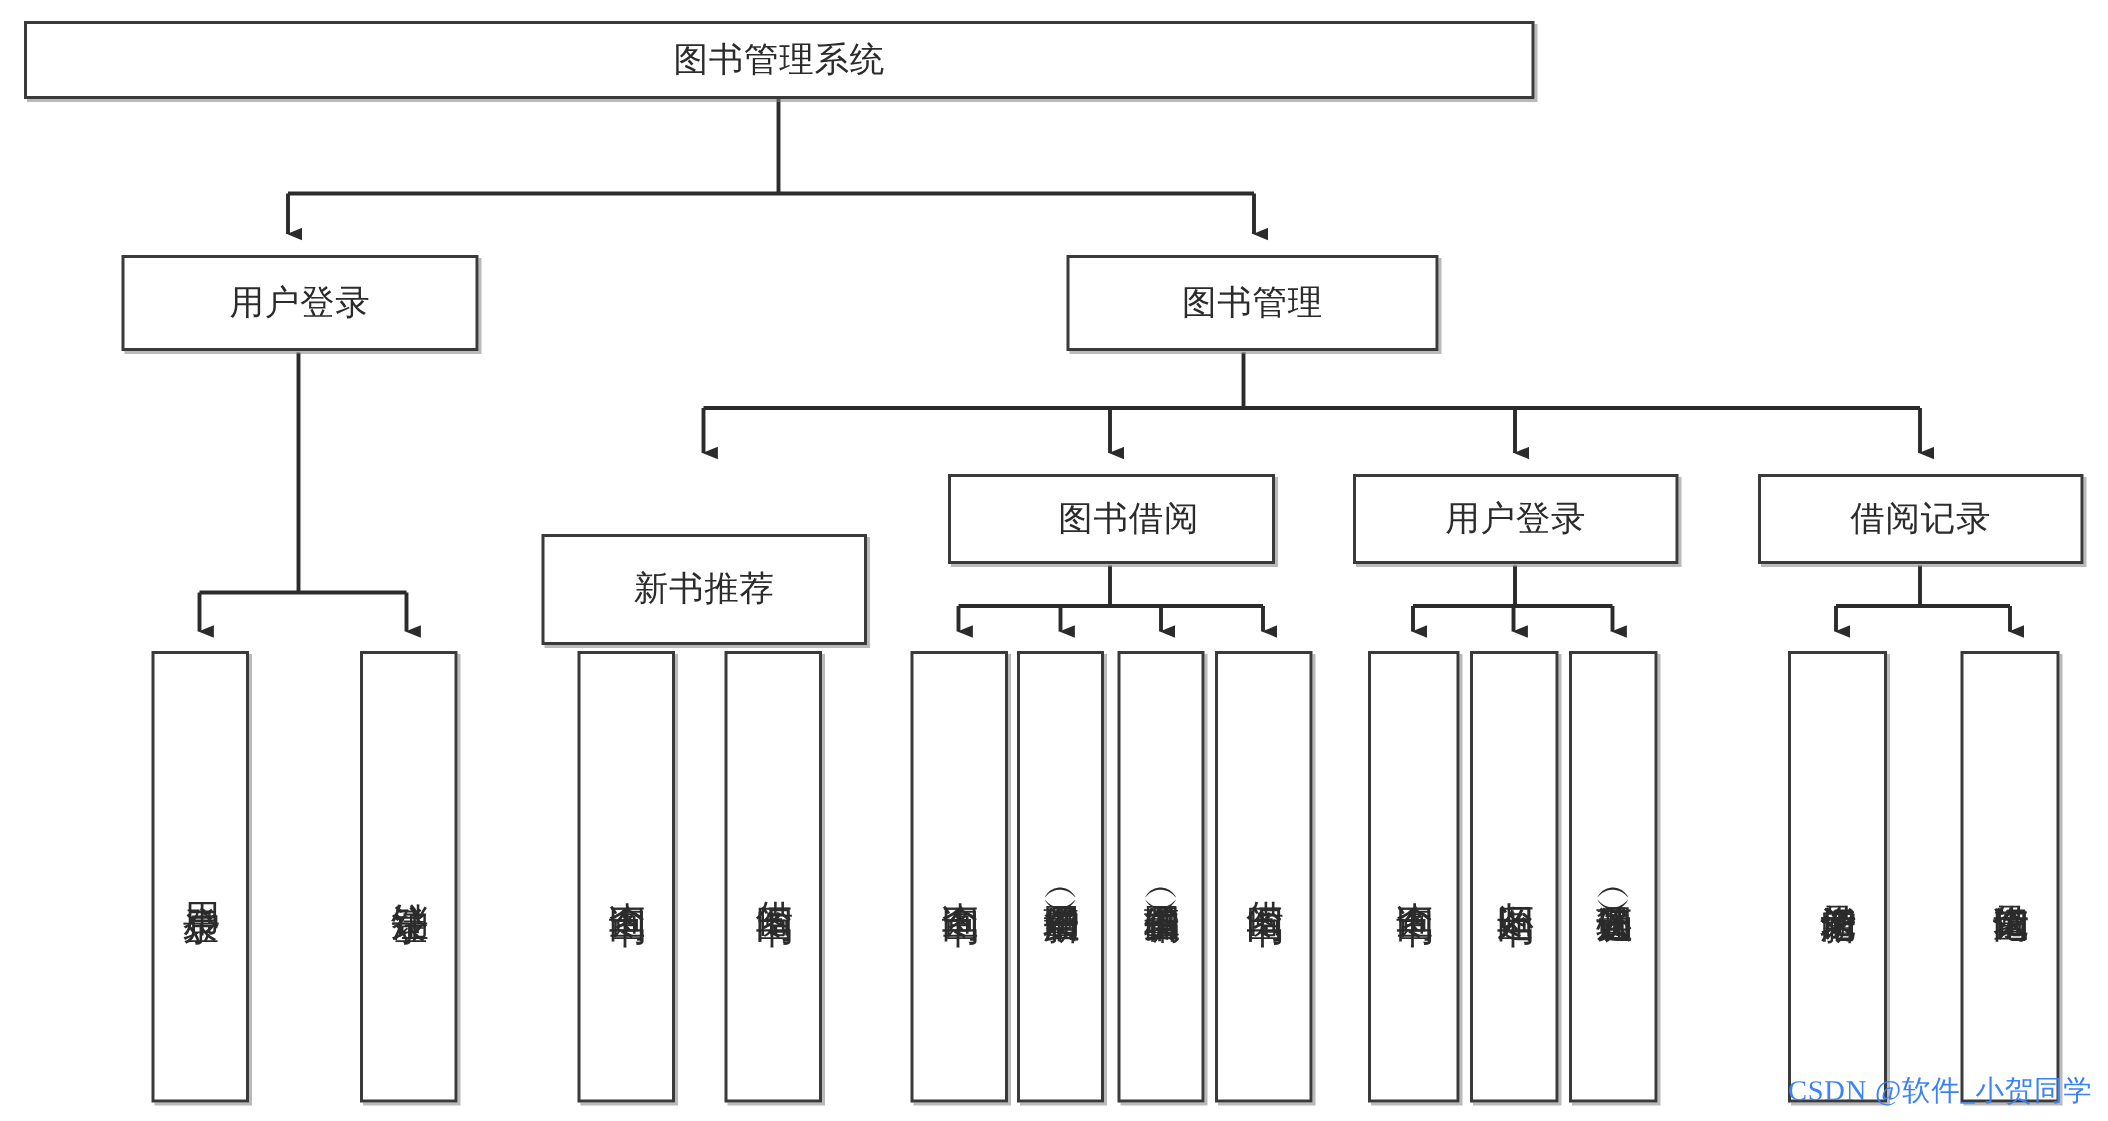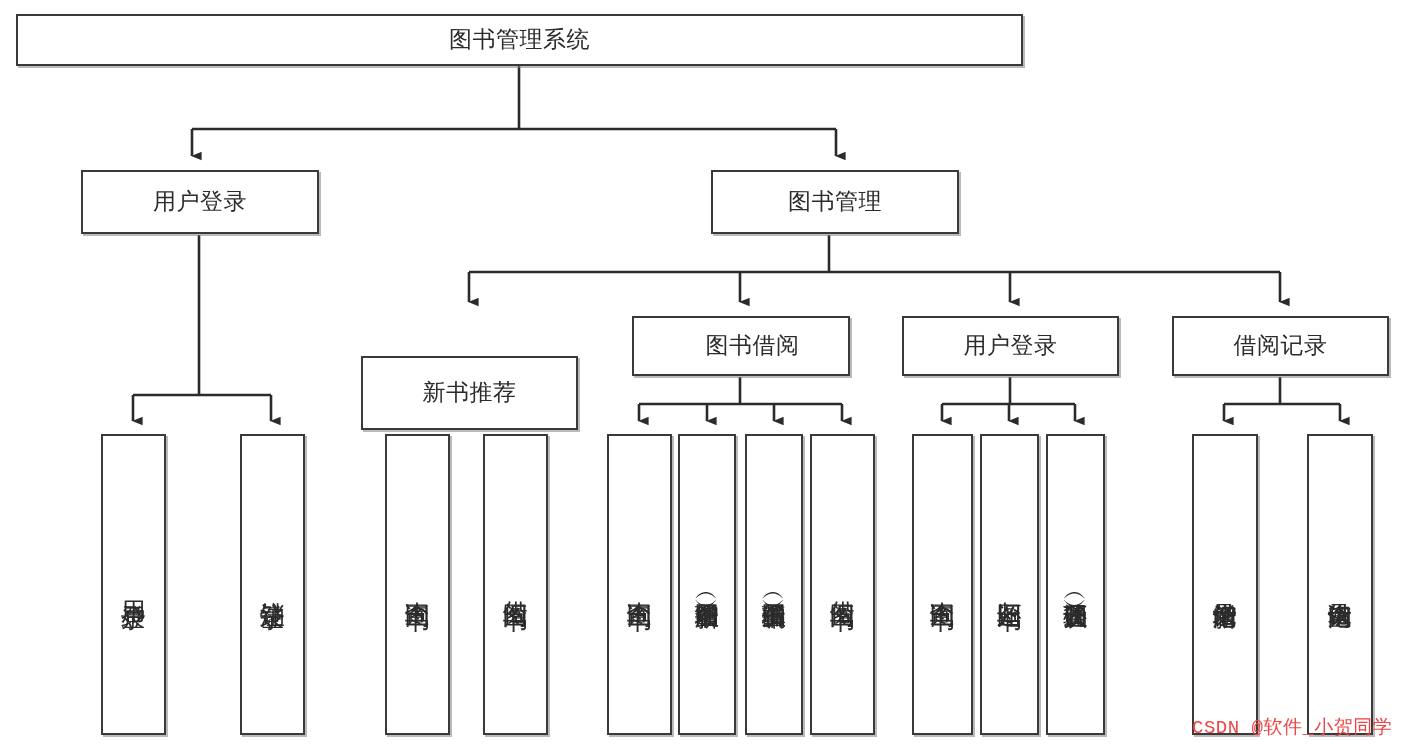--- a/index.html
+++ b/index.html
@@ -55,23 +55,23 @@
   .node.vertical .vtext {
     writing-mode: vertical-rl;
     text-orientation: upright;
     display: block;
   }
   .watermark {
     position: absolute;
     left: 1192px;
     top: 714px;
     font-size: 19px;
-    color: #ef4444;
+    color: #3b82f6;
     letter-spacing: 0.5px;
-    font-family: Liberation Mono, monospace;
+    font-family: Liberation Serif, serif;
     white-space: nowrap;
   }
 </style>
 </head>
 <body>
 
 <div id="diagram-root">
 
   <svg class="connectors" viewBox="0 0 1405 747">
     <defs>

